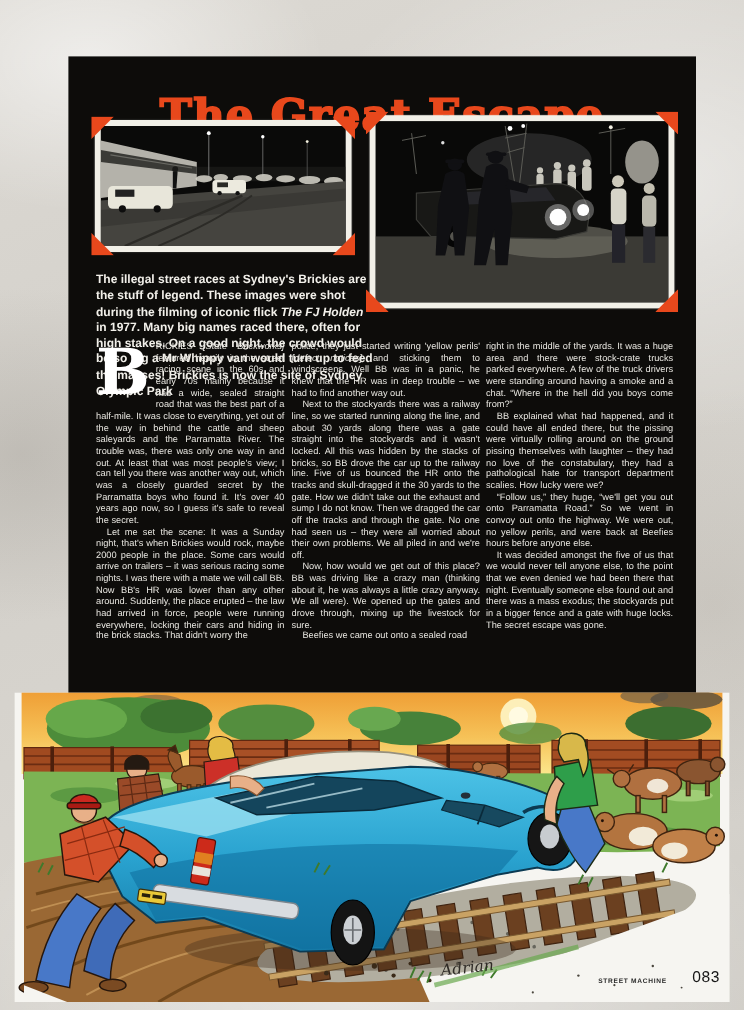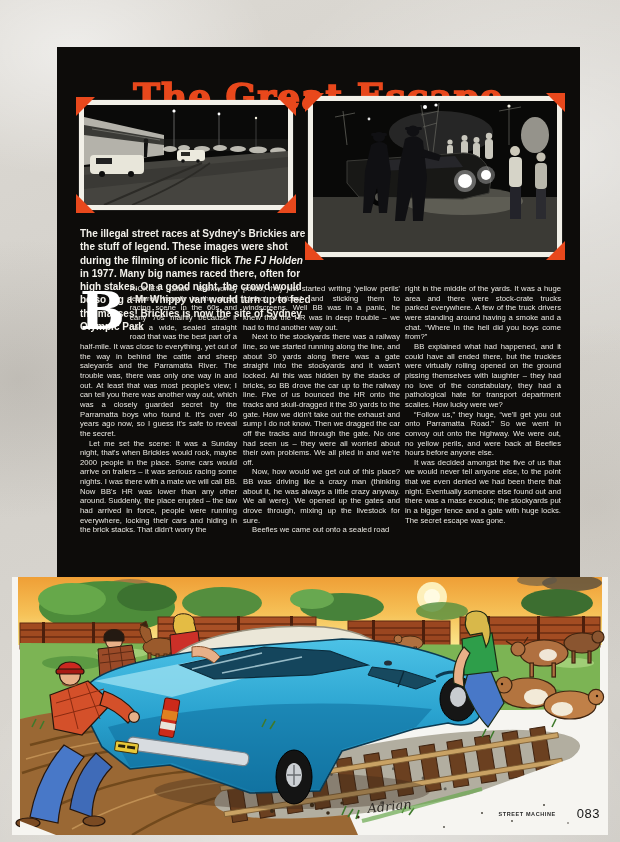--- a/index.html
+++ b/index.html
@@ -42,21 +42,21 @@
   #col1{left:80px;} #col2{left:243px;} #col3{left:405px;width:156px;}
   .col p{margin:0;}
   .col p + p{text-indent:9px;}
   .col i{font-style:italic;margin-top:31px;}
   .dropcap{
     float:left;font-family:"DejaVu Serif",serif;font-weight:bold;
     font-size:53px;line-height:46px;color:#ffffff;margin:3px 5px 0 0;
   }
   .artwork{position:absolute;left:12px;top:577px;width:596px;height:258px;}
   .footer{
-    position:absolute;top:806px;right:20px;display:flex;align-items:center;gap:21px;z-index:5;
+    position:absolute;top:806px;right:20px;display:flex;align-items:flex-end;gap:21px;z-index:5;
   }
   .footer .mag{font-size:5.5px;font-weight:bold;letter-spacing:.6px;color:#2a2a2a;}
   .footer .num{font-size:13px;color:#171717;letter-spacing:.5px;}
 </style>
 </head>
 <body>
 
 <div class="page">
 
   <div class="black-box"></div>
@@ -182,21 +182,21 @@
 
   <div class="col" id="col2">
     <p><span>police; they just started writing 'yellow perils' </span><i>[defect notices]</i><span> and sticking them to windscreens. Well BB was in a panic, he knew that the HR was in deep trouble – we had to find another way out.</span></p>
     <p>Next to the stockyards there was a railway line, so we started running along the line, and about 30 yards along there was a gate straight into the stockyards and it wasn't locked. All this was hidden by the stacks of bricks, so BB drove the car up to the railway line. Five of us bounced the HR onto the tracks and skull-dragged it the 30 yards to the gate. How we didn't take out the exhaust and sump I do not know. Then we dragged the car off the tracks and through the gate. No one had seen us – they were all worried about their own problems. We all piled in and we're off.</p>
     <p>Now, how would we get out of this place? BB was driving like a crazy man (thinking about it, he was always a little crazy anyway. We all were). We opened up the gates and drove through, mixing up the livestock for sure.</p>
     <p>Beefies we came out onto a sealed road</p>
   </div>
 
   <div class="col" id="col3">
     <p>right in the middle of the yards. It was a huge area and there were stock-crate trucks parked everywhere. A few of the truck drivers were standing around having a smoke and a chat. “Where in the hell did you boys come from?”</p>
-    <p>BB explained what had happened, and it could have all ended there, but the truckies were virtually rolling opened on the ground pissing themselves with laughter – they had no love of the constabulary, they had a pathological hate for transport department scalies. How lucky were we?</p>
+    <p>BB explained what had happened, and it could have all ended there, but the pissing were virtually rolling around on the ground pissing themselves with laughter – they had no love of the constabulary, they had a pathological hate for transport department scalies. How lucky were we?</p>
     <p>“Follow us,” they huge, “we'll get you out onto Parramatta Road.” So we went in convoy out onto the highway. We were out, no yellow perils, and were back at Beefies hours before anyone else.</p>
     <p>It was decided amongst the five of us that we would never tell anyone else, to the point that we even denied we had been there that night. Eventually someone else found out and there was a mass exodus; the stockyards put in a bigger fence and a gate with huge locks. The secret escape was gone.</p>
   </div>
 
   <svg class="artwork" viewBox="0 0 596 258">
     <defs>
       <linearGradient id="sky" x1="0" y1="0" x2="0" y2="1">
         <stop offset="0" stop-color="#ef9f36"></stop>
           <stop offset="0.55" stop-color="#f6c258"></stop>
           <stop offset="1" stop-color="#fbe68c"></stop>

